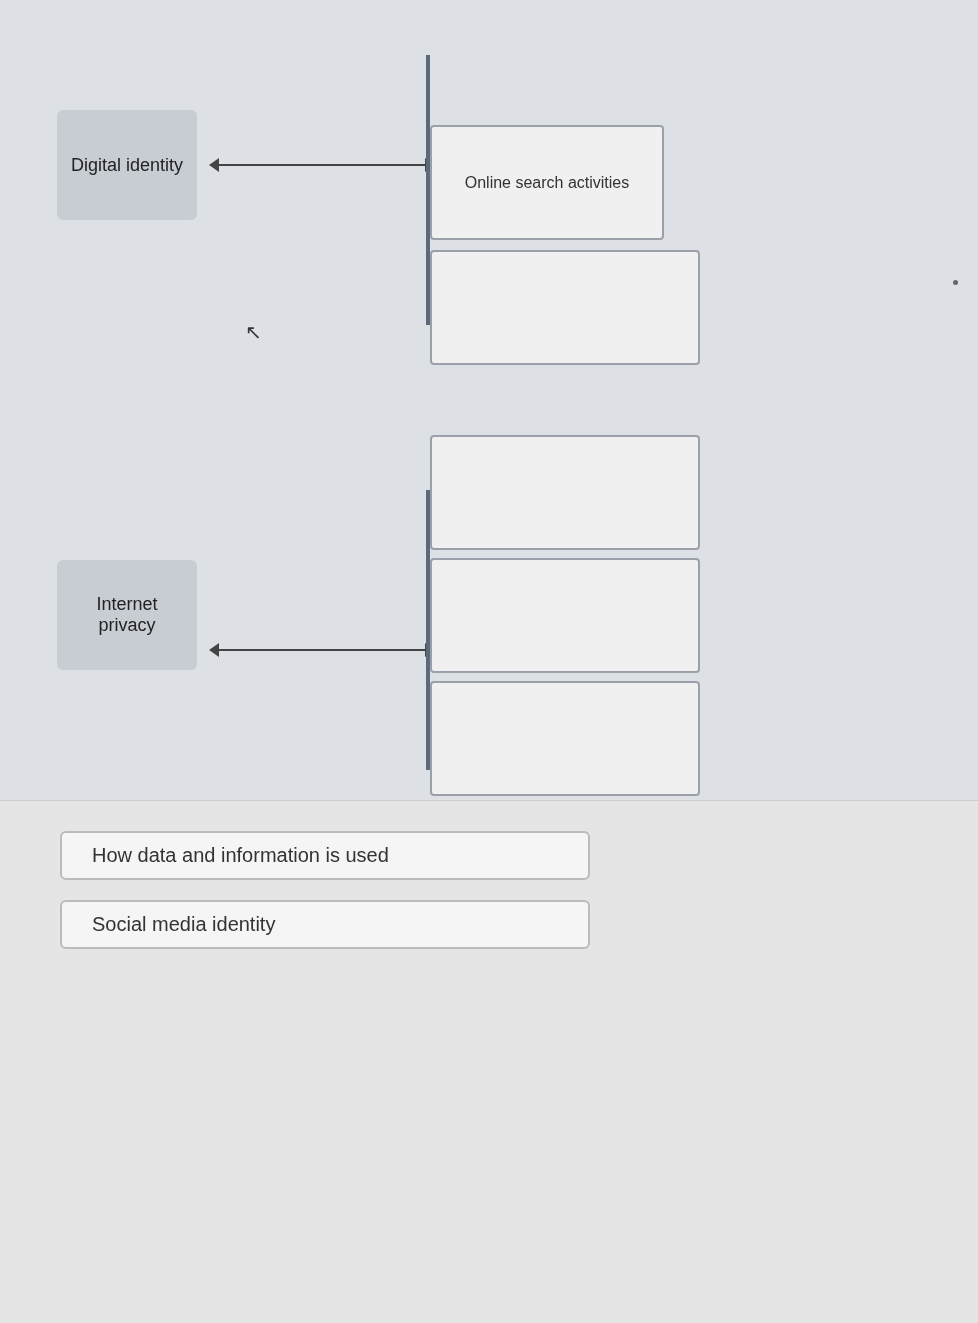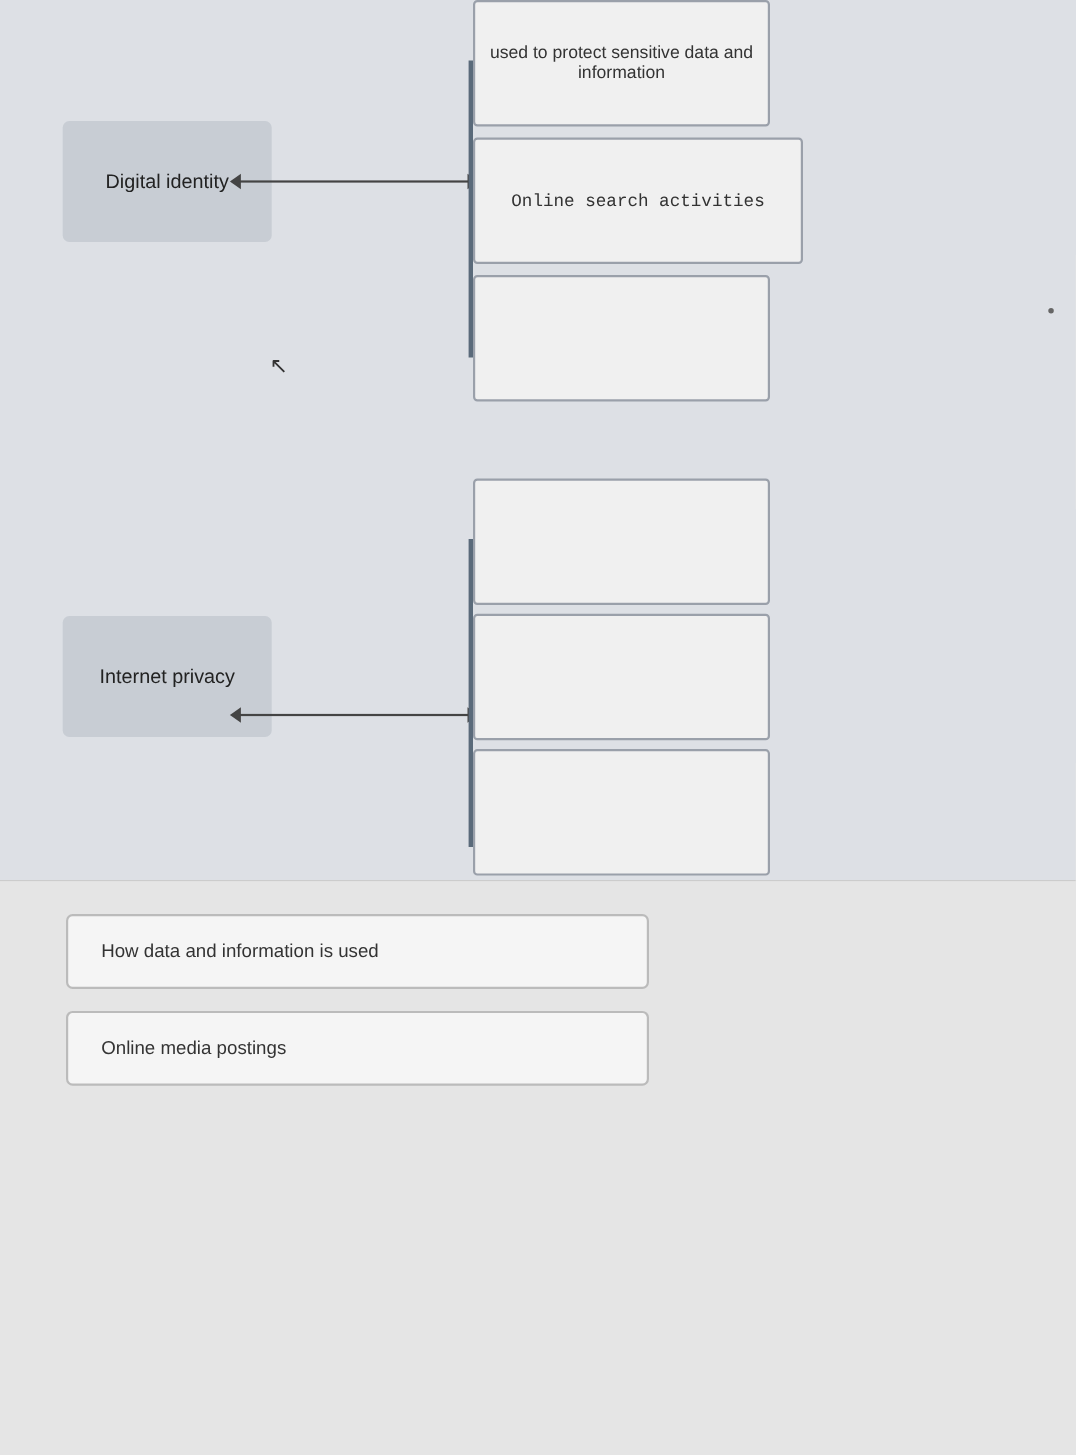--- a/index.html
+++ b/index.html
@@ -26,21 +26,21 @@
       background-color: #c8cdd4;
       border-radius: 6px;
       display: flex;
       align-items: center;
       justify-content: center;
       text-align: center;
       padding: 10px;
       font-size: 18px;
       font-weight: 400;
       color: #222;
-      width: 190px;
+      width: 140px;
       height: 110px;
     }
 
     .digital-identity-box {
       left: 57px;
       top: 110px;
     }
 
     .internet-privacy-box {
       left: 57px;
@@ -106,23 +106,23 @@
       background-color: #e5e5e5;
       padding: 30px 60px;
       border-top: 1px solid #ccc;
       min-height: 523px;
     }
 
     .bottom-box {
       background-color: #f5f5f5;
       border: 2px solid #bbb;
       border-radius: 6px;
-      padding: 22px 30px;
+      padding: 11px 30px;
       margin-bottom: 20px;
-      font-size: 17px;
+      font-size: 20px;
       color: #333;
       max-width: 530px;
     }
 
     
     .cursor {
       position: absolute;
       left: 245px;
       top: 320px;
       font-size: 20px;
@@ -168,25 +168,22 @@
     </div>
 
     <div style="position:absolute; left:426px; top:55px; width:4px; height:270px; background-color:#5a6a7a;"></div>
 
     <div style="position:absolute; left:426px; top:490px; width:4px; height:280px; background-color:#5a6a7a;"></div>
 
     <div class="cursor">↖</div>
 
     <div class="dot-marker"></div>
 
-    <div style="position:absolute; left:430px; top:0px; width:270px; height:115px; border:2px solid #9aa0aa; border-radius:4px; background-color:#f0f0f0; display:flex; align-items:center; justify-content:center; text-align:center; padding:10px; font-size:16px; color:#333;">
-      <span>used to protect sensitive data and information</span>
-    </div>
-
-    <div style="position:absolute; left:430px; top:125px; width:300px; height:115px; border:2px solid #9aa0aa; border-radius:4px; background-color:#f0f0f0; display:flex; align-items:center; justify-content:center; text-align:center; padding:10px; font-size:16px; color:#333;font-family:Liberation Mono, monospace;">
+
+    <div style="position:absolute; left:430px; top:125px; width:234px; height:115px; border:2px solid #9aa0aa; border-radius:4px; background-color:#f0f0f0; display:flex; align-items:center; justify-content:center; text-align:center; padding:10px; font-size:16px; color:#333;">
       <span>Online search activities</span>
     </div>
 
     <div style="position:absolute; left:430px; top:250px; width:270px; height:115px; border:2px solid #9aa0aa; border-radius:4px; background-color:#f0f0f0; display:flex; align-items:center; justify-content:center; text-align:center; padding:10px; font-size:16px; color:#333;">
       <span></span>
     </div>
 
     <div style="position:absolute; left:430px; top:435px; width:270px; height:115px; border:2px solid #9aa0aa; border-radius:4px; background-color:#f0f0f0; display:flex; align-items:center; justify-content:center; text-align:center; padding:10px; font-size:16px; color:#333;">
       <span></span>
     </div>
@@ -201,19 +198,19 @@
 
   </div>
 
   <div class="bottom-section">
 
     <div class="bottom-box">
       <span>How data and information is used</span>
     </div>
 
     <div class="bottom-box">
-      <span>Online media postings</span>
+      <span>Social media identity</span>
     </div>
 
 
   </div>
 
 </div>
 
 </body></html>

